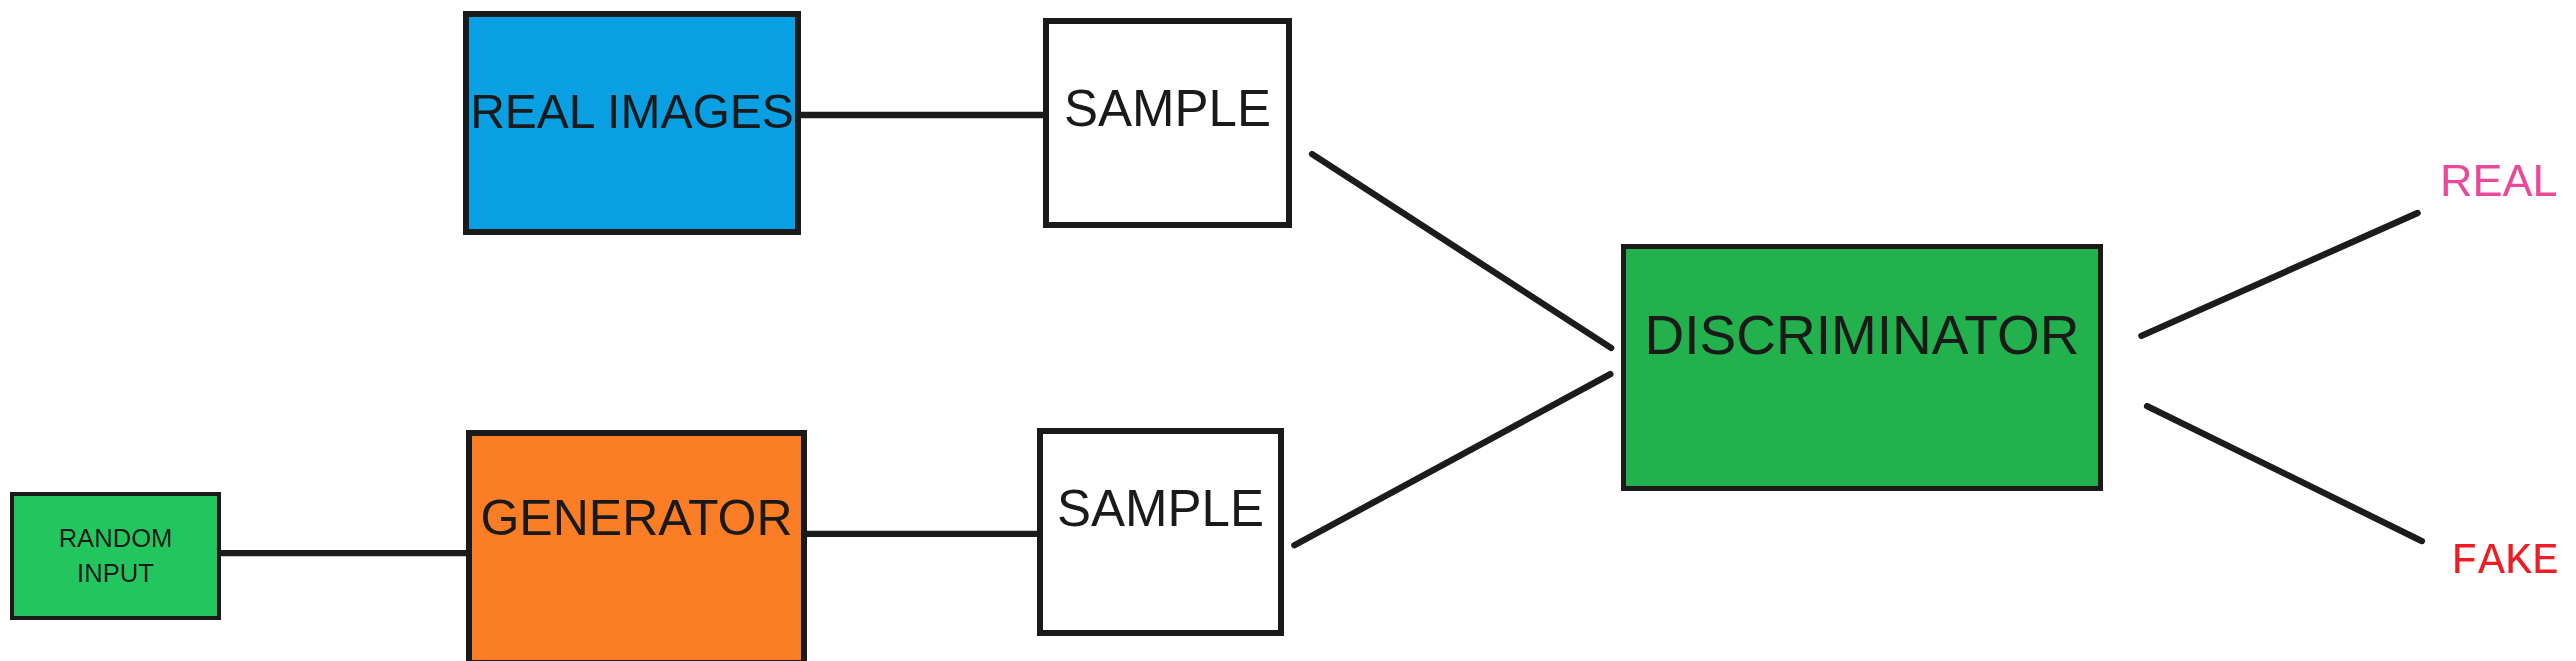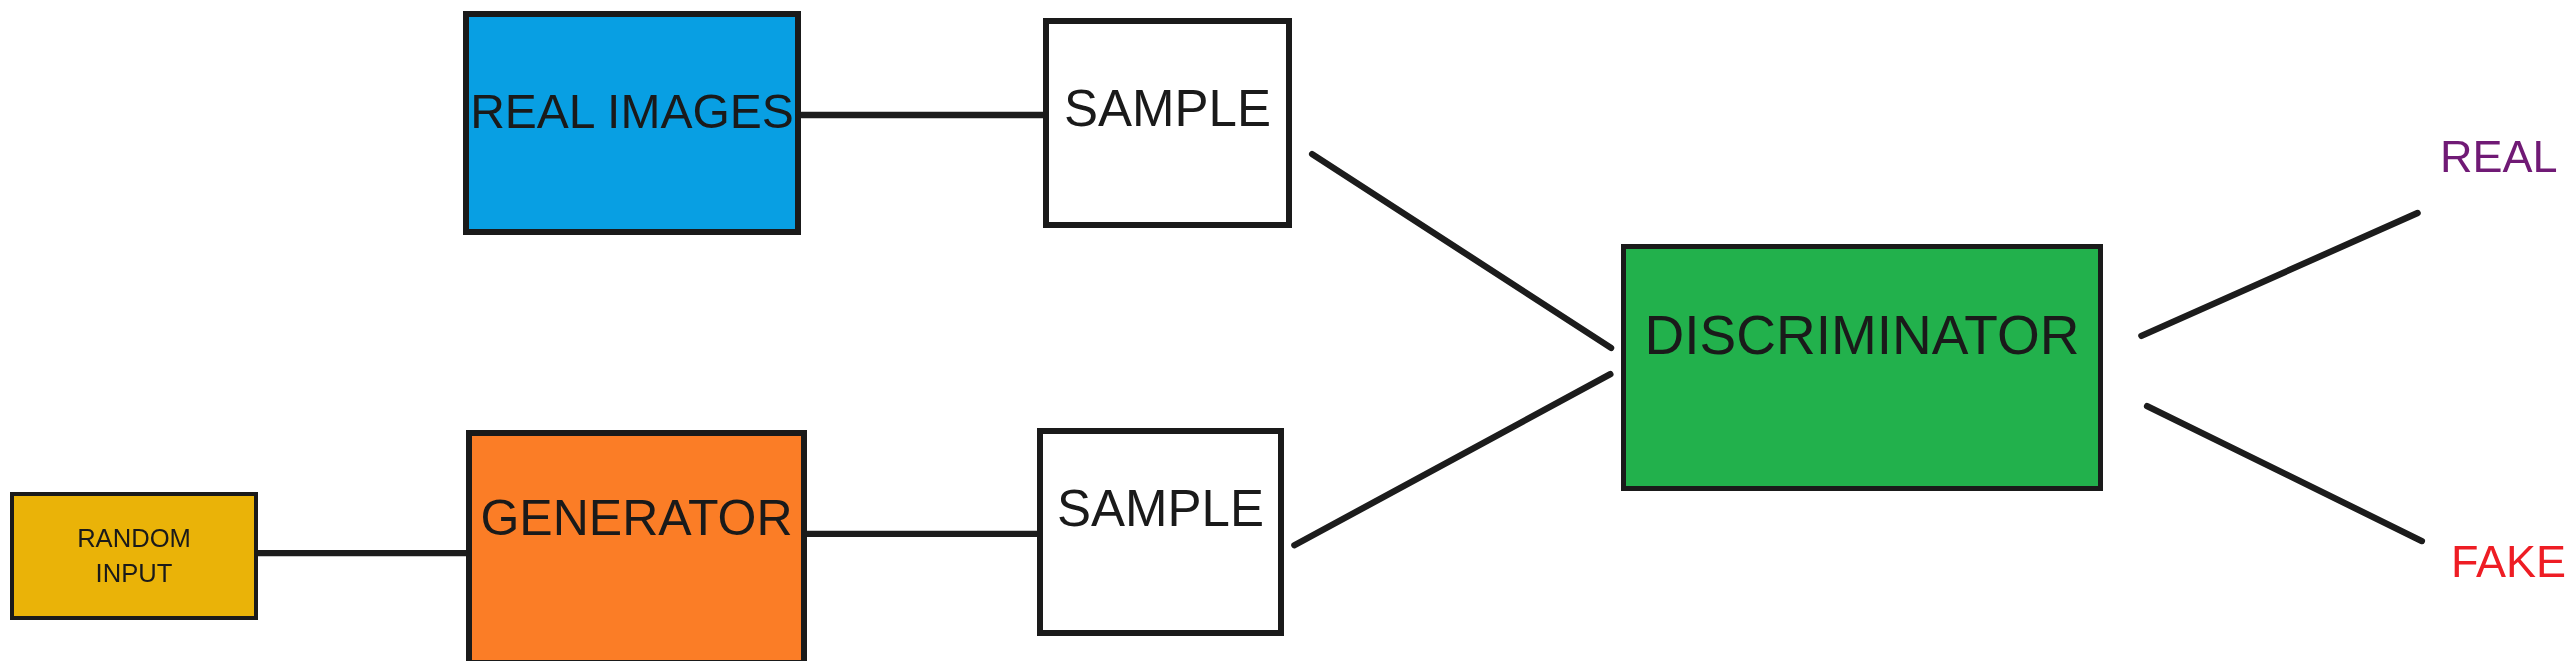--- a/index.html
+++ b/index.html
@@ -8,22 +8,22 @@
 
   .canvas { position: relative; width: 2576px; height: 661px; background: #ffffff; }
 
   .conn-layer { position: absolute; left: 0; top: 0; width: 2576px; height: 661px; }
 
   .node { position: absolute; box-sizing: border-box;
           display: flex; align-items: center; justify-content: center; }
   .node-label { white-space: pre-line; text-align: center; color: #1a1a1a;
                 line-height: 1.3; letter-spacing: 0px; }
 
-  .node-random-input { left: 10px; top: 492px; width: 248px; height: 128px;
-                       background: #eab308; border: 4.3px solid #1a1a1a; }
+  .node-random-input { left: 10px; top: 492px; width: 211px; height: 128px;
+                       background: #22c55e; border: 4.3px solid #1a1a1a; }
   .node-random-input .node-label { font-size: 25.6px; line-height: 1.35; }
 
   .node-real-images  { left: 463px; top: 11.4px; width: 338px; height: 224px;
                        background: #089fe3; border: 6.4px solid #1a1a1a; }
   .node-real-images .node-label { font-size: 48px; transform: translateY(-11.4px); white-space: nowrap; }
 
   .node-sample-top   { left: 1043px; top: 18px; width: 249px; height: 210px;
                        background: #ffffff; border: 6.4px solid #1a1a1a; }
   .node-sample-top .node-label { font-size: 51px; transform: translateY(-14px); }
 
@@ -33,22 +33,22 @@
 
   .node-sample-bottom{ left: 1037px; top: 428px; width: 247px; height: 208px;
                        background: #ffffff; border: 6.4px solid #1a1a1a; }
   .node-sample-bottom .node-label { font-size: 51px; transform: translateY(-23px); }
 
   .node-discriminator{ left: 1621px; top: 244px; width: 482px; height: 247px;
                        background: #22b14c; border: 5.7px solid #1a1a1a; }
   .node-discriminator .node-label { font-size: 55px; transform: translateY(-32px); white-space: nowrap; text-align: right; }
 
   .output-label { position: absolute; font-size: 45px; line-height: 1; white-space: nowrap; }
-  .output-real  { left: 2440px; top: 134px; color: #701a75; }
-  .output-fake  { left: 2451px; top: 539px; color: #ee1d24; }
+  .output-real  { left: 2440px; top: 158px; color: #ec4899; }
+  .output-fake  { left: 2451px; top: 539px; color: #ee1d24; font-family: Liberation Mono, monospace; }
 </style>
 </head>
 <body>
 
 <div class="canvas">
 
   <svg class="conn-layer" width="2576" height="661" viewBox="0 0 3626 931" xmlns="http://www.w3.org/2000/svg">
     <line x1="1128" y1="162" x2="1475" y2="162" stroke="#1c1c1c" stroke-width="9" stroke-linecap="round"></line>
     <line x1="311" y1="779" x2="665" y2="779" stroke="#1c1c1c" stroke-width="9" stroke-linecap="round"></line>
     <line x1="1135" y1="752" x2="1465" y2="752" stroke="#1c1c1c" stroke-width="9" stroke-linecap="round"></line>

